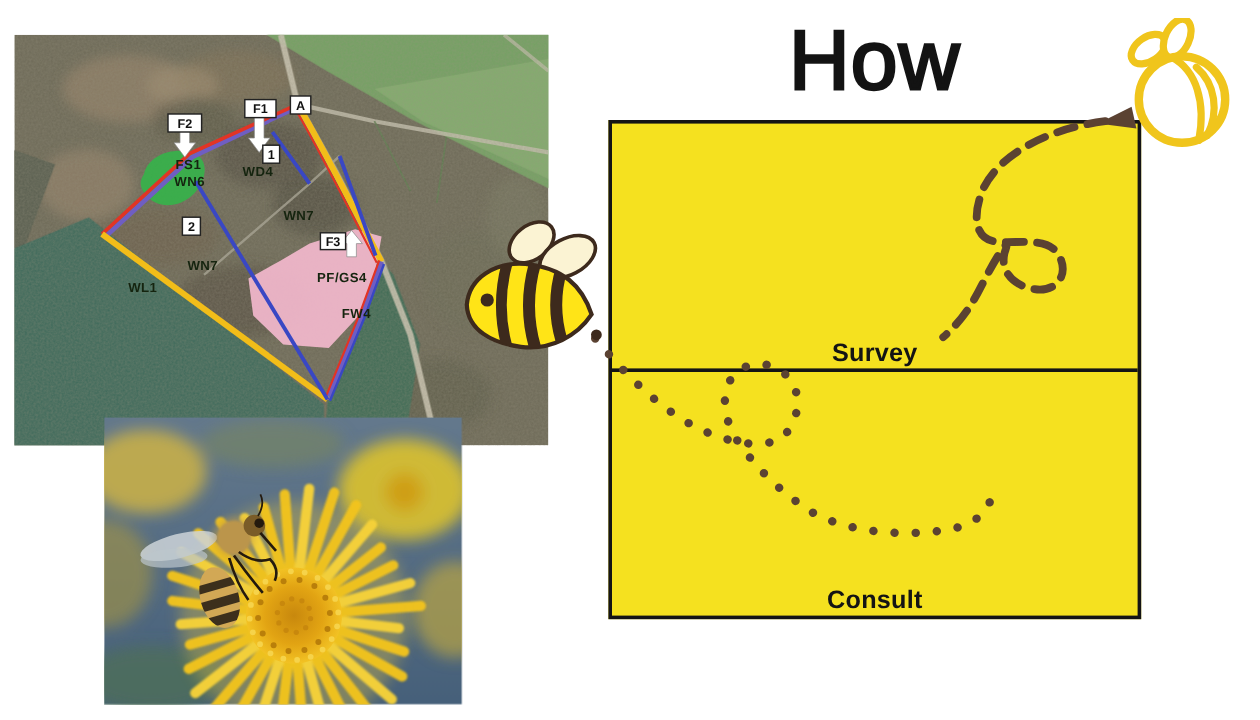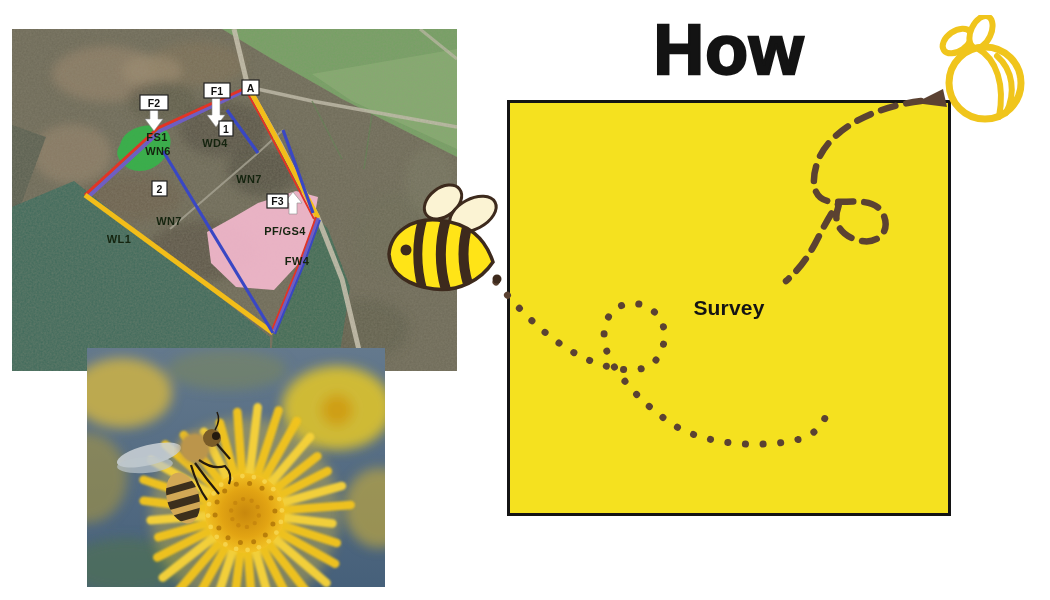--- a/index.html
+++ b/index.html
@@ -13,27 +13,27 @@
   .map{left:12px;top:29px;width:445px;height:342px;}
   .map text{font-family:"Liberation Sans","DejaVu Sans",sans-serif;font-weight:bold;}
   .area-label{font-size:11px;fill:#15240f;letter-spacing:.4px;}
   .marker-text{font-size:10.5px;fill:#111;}
 
   
   .photo{left:87px;top:348px;width:298px;height:239px;}
 
   
   .title{left:507px;top:12px;width:444px;text-align:center;
-         font-size:70px;font-weight:bold;color:#131313;
+         font-size:70px;font-weight:normal;color:#131313;
          -webkit-text-stroke:2.4px #131313;letter-spacing:1px;line-height:1.1;}
 
   
   .steps{left:507px;top:100px;width:444px;height:416px;
          background:#f5e11f;border:3px solid #141414;display:flex;flex-direction:column;}
-  .steps .row{flex:1 1 0;display:flex;align-items:center;justify-content:center;
+  .steps .row{flex:1 1 0;display:flex;align-items:flex-end;justify-content:center;
               border-bottom:3px solid #141414;}
   .steps .row:last-child{border-bottom:none;}
   .steps .row span{font-size:21px;font-weight:bold;color:#141414;letter-spacing:.2px;}
 
   
   .overlay{left:0;top:0;width:1050px;height:600px;pointer-events:none;}
   .bee-outline{left:905px;top:15px;width:135px;height:120px;}
   .bee-cartoon{left:383px;top:176px;width:124px;height:122px;}
 </style>
 </head>
@@ -293,20 +293,23 @@
       </g>
     </g>
   </svg>
 
   <div class="abs title">How</div>
 
   <div class="abs steps">
     <div class="row">
         <span>Survey</span>
       </div>
+    <div class="row">
+        <span>Consult</span>
+      </div>
   </div>
 
   <svg class="abs overlay" viewBox="0 0 1050 600">
     <path d="M 921,101 C 874,107 834,128 820,156 C 810,178 812,198 828,201 C 846,204 872,196 882,212
              C 892,229 880,244 862,241 C 843,238 832,224 838,208 C 842,196 830,214 818,238
              C 806,262 795,273 786,281" fill="none" stroke="#5b4232" stroke-width="6.5" stroke-linecap="round" stroke-dasharray="15 11"></path>
     <path d="M 496,282 C 514,303 542,336 580,356 C 610,371 644,376 656,360 C 668,344 668,322 652,310
              C 636,298 614,303 607,320 C 600,337 606,357 620,375 C 636,396 652,410 672,424
              C 704,445 762,449 800,439 C 816,434 824,424 827,412" fill="none" stroke="#5b4232" stroke-width="7" stroke-linecap="round" stroke-dasharray="0.1 17.5"></path>
   </svg>

